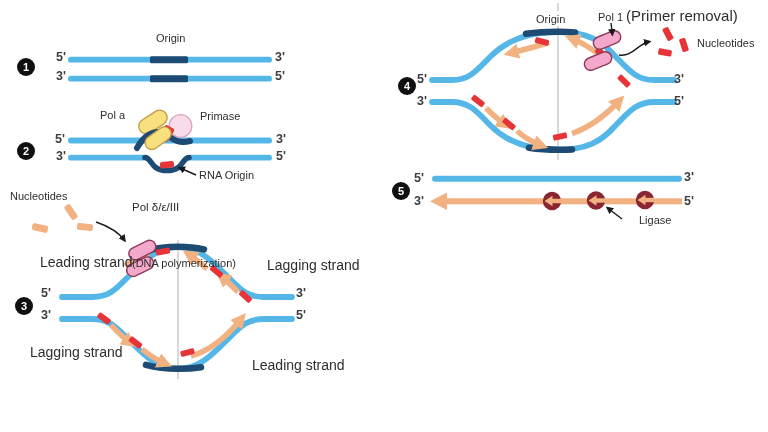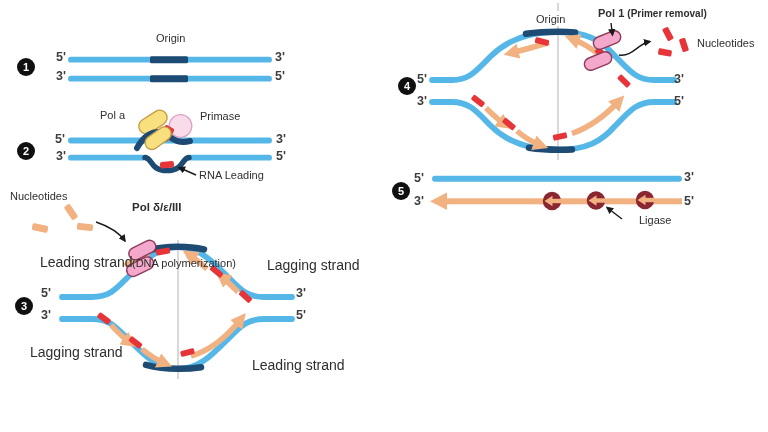--- a/index.html
+++ b/index.html
@@ -1,26 +1,26 @@
 <!DOCTYPE html>
 <html><head>
 <meta charset="utf-8">
 <style>
   html,body{margin:0;padding:0;background:#fff;}
   .canvas{position:relative;width:768px;height:432px;background:#ffffff;overflow:hidden;
           font-family:"Liberation Sans",sans-serif;color:#2e2e2e;}
   .canvas svg{position:absolute;left:0;top:0;}
   .lbl{position:absolute;white-space:nowrap;line-height:1.15;font-size:11px;color:#2e2e2e;}
   .lbl.role{font-size:14px;}
-  .lbl.bold{font-weight:bold;font-size:11.5px;}
+  .lbl.bold{font-weight:normal;font-size:11.5px;}
   .prime{position:absolute;white-space:nowrap;font-size:12.5px;font-weight:bold;color:#3d3d3d;line-height:14px;}
   .badge{position:absolute;width:18px;height:18px;border-radius:50%;background:#101010;color:#fff;
          display:flex;align-items:center;justify-content:center;font-size:11px;font-weight:bold;}
-  .inlineb{font-weight:bold;}
-  .inlinen{font-weight:bold;font-size:10px;margin-left:3px;}
+  .inlineb{font-weight:normal;}
+  .inlinen{font-weight:normal;font-size:15px;margin-left:3px;}
 </style>
 </head>
 <body>
 
 <div class="canvas">
 
 <svg width="768" height="432" viewBox="0 0 768 432">
   <defs>
     <marker id="mO" viewBox="0 0 10 10" refX="5" refY="5" markerWidth="2.8" markerHeight="2.8" orient="auto-start-reverse">
       <path d="M0,0 L10,5 L0,10 z" fill="#f2b180"></path>
@@ -158,21 +158,21 @@
 <div class="prime" style="left:275px;top:50px;">3'</div>
 <div class="prime" style="left:56px;top:69px;">3'</div>
 <div class="prime" style="left:275px;top:69px;">5'</div>
 
 <div class="lbl" style="left:100px;top:109px;">Pol a</div>
 <div class="lbl" style="left:194px;top:110px;padding-left:6px;">Primase</div>
 <div class="prime" style="left:55px;top:132px;">5'</div>
 <div class="prime" style="left:276px;top:132px;">3'</div>
 <div class="prime" style="left:56px;top:149px;">3'</div>
 <div class="prime" style="left:276px;top:149px;">5'</div>
-<div class="lbl" style="left:199px;top:169px;">RNA Leading</div>
+<div class="lbl" style="left:199px;top:169px;">RNA Origin</div>
 
 <div class="lbl" style="left:10px;top:190px;">Nucleotides</div>
 <div class="lbl bold" style="left:132px;top:201px;">Pol δ/ε/III</div>
 <div class="lbl" style="left:132px;top:213px;margin-top:44px;">(DNA polymerization)</div>
 <div class="lbl role" style="left:40px;top:254px;">Leading strand</div>
 <div class="lbl role" style="left:267px;top:257px;">Lagging strand</div>
 <div class="prime" style="left:41px;top:286px;">5'</div>
 <div class="prime" style="left:296px;top:286px;">3'</div>
 <div class="prime" style="left:41px;top:308px;">3'</div>
 <div class="prime" style="left:296px;top:308px;">5'</div>

